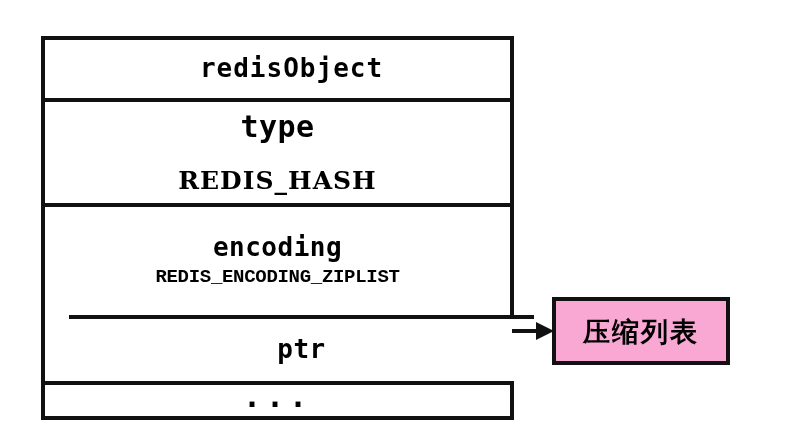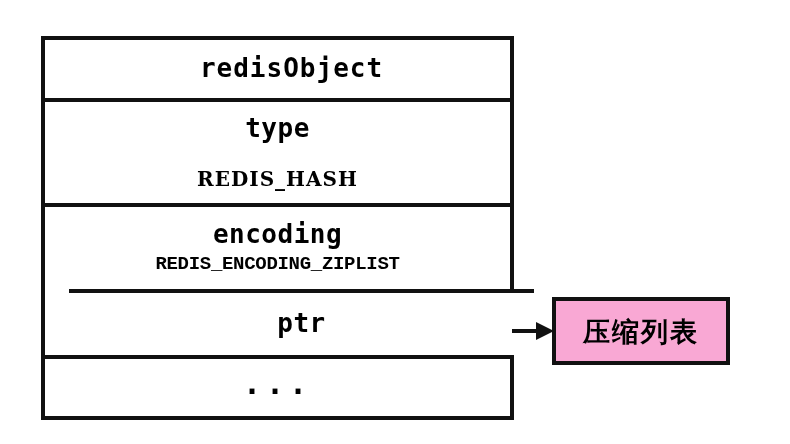--- a/index.html
+++ b/index.html
@@ -41,39 +41,39 @@
     text-align: center;
     background: #ffffff;
     overflow: hidden;
   }
   .struct-row + .struct-row {
     border-top: 4px solid #111111;
   }
 
   .row-header  { height: 58px; padding-left: 28px; }
   .row-type    { height: 105px; }
-  .row-enc     { height: 86px; }
+  .row-enc     { height: 112px; }
   .row-ptr     { height: 66px; margin-left: 24px; }
   .row-more    { flex: 1 1 auto; }
 
   .field-title {
     font-weight: bold;
     letter-spacing: 0.5px;
     line-height: 1.05;
   }
   .field-value {
     font-weight: bold;
     line-height: 1.05;
     font-family: "DejaVu Serif", "Liberation Serif", serif;
     letter-spacing: 0px;
   }
 
   .row-header .field-title { font-size: 26px; letter-spacing: 1px; }
-  .row-type   .field-title { font-size: 26px; margin-bottom: 26px; }
-  .row-type   .field-value { font-size: 20px; letter-spacing: 1px; }
+  .row-type   .field-title { font-size: 30px; margin-bottom: 26px; }
+  .row-type   .field-value { font-size: 25px; letter-spacing: 1px; }
   .row-enc    .field-title { font-size: 26px; margin-bottom: 7px; }
   .row-enc    .field-value { font-size: 19px; letter-spacing: -0.3px; font-family: Liberation Mono, monospace; }
   .row-ptr    .field-title { font-size: 26px; }
 
   .ellipsis {
     font-size: 30px;
     font-weight: bold;
     letter-spacing: 5px;
     line-height: 1;
     transform: translateY(-4px);

